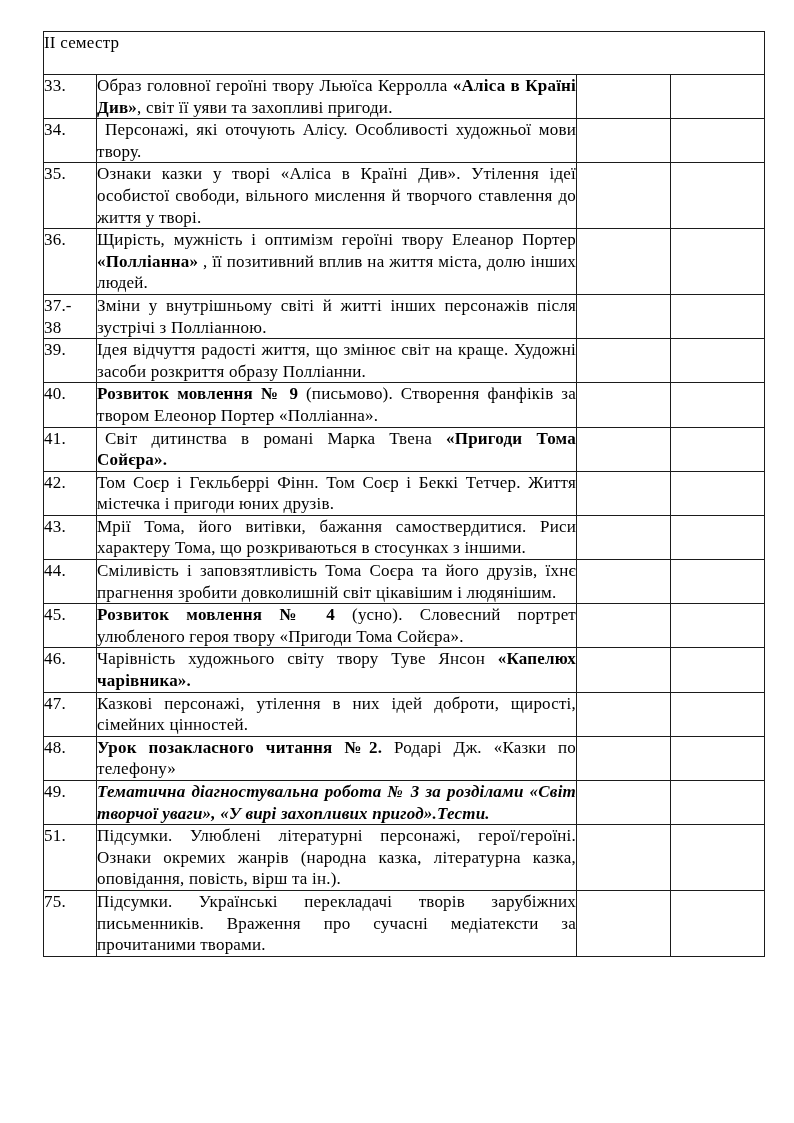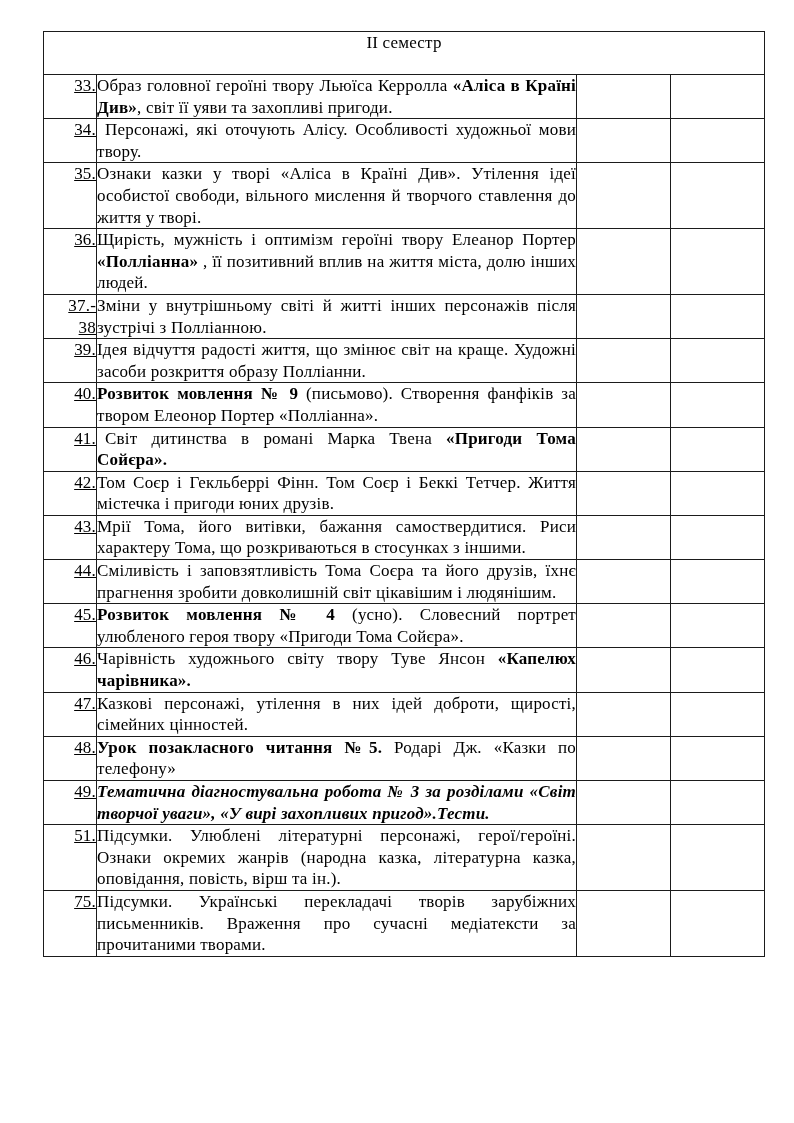--- a/index.html
+++ b/index.html
@@ -35,30 +35,28 @@
   }
   table.doc td {
     vertical-align: top;
     font-size: 17px;
     line-height: 21.6px;
     letter-spacing: 0.2px;
     padding: 0;
   }
   td.hdr {
     height: 42px;
-    text-align: center;
     font-size: 17.5px;
     padding-top: 3px;
     border-bottom: 2px solid #1b1b1b;
   }
   td.num {
-    text-align: right;
+    text-align: left;
     white-space: pre-line;
     padding-top: 1px;
-    text-decoration: underline;
   }
   td.topic {
     text-align: justify;
     padding: 1px 5px 2px 6px;
   }
   td.topic.indent {
     text-indent: 8px;
   }
   td.blank {
     
@@ -163,21 +161,21 @@
           <td class="blank"></td>
         </tr>
         <tr>
           <td class="num">47.</td>
           <td class="topic"><span class="">Казкові персонажі, утілення в них ідей доброти, щирості, сімейних цінностей.</span></td>
           <td class="blank"></td>
           <td class="blank"></td>
         </tr>
         <tr>
           <td class="num">48.</td>
-          <td class="topic"><span class="bd ">Урок позакласного читання №5.</span><span class=""> Родарі Дж. «Казки по телефону»</span></td>
+          <td class="topic"><span class="bd ">Урок позакласного читання №2.</span><span class=""> Родарі Дж. «Казки по телефону»</span></td>
           <td class="blank"></td>
           <td class="blank"></td>
         </tr>
         <tr>
           <td class="num">49.</td>
           <td class="topic"><span class="bd it">Тематична діагностувальна робота № 3 за розділами «Світ творчої уваги», «У вирі захопливих пригод».Тести.</span></td>
           <td class="blank"></td>
           <td class="blank"></td>
         </tr>
         <tr>

